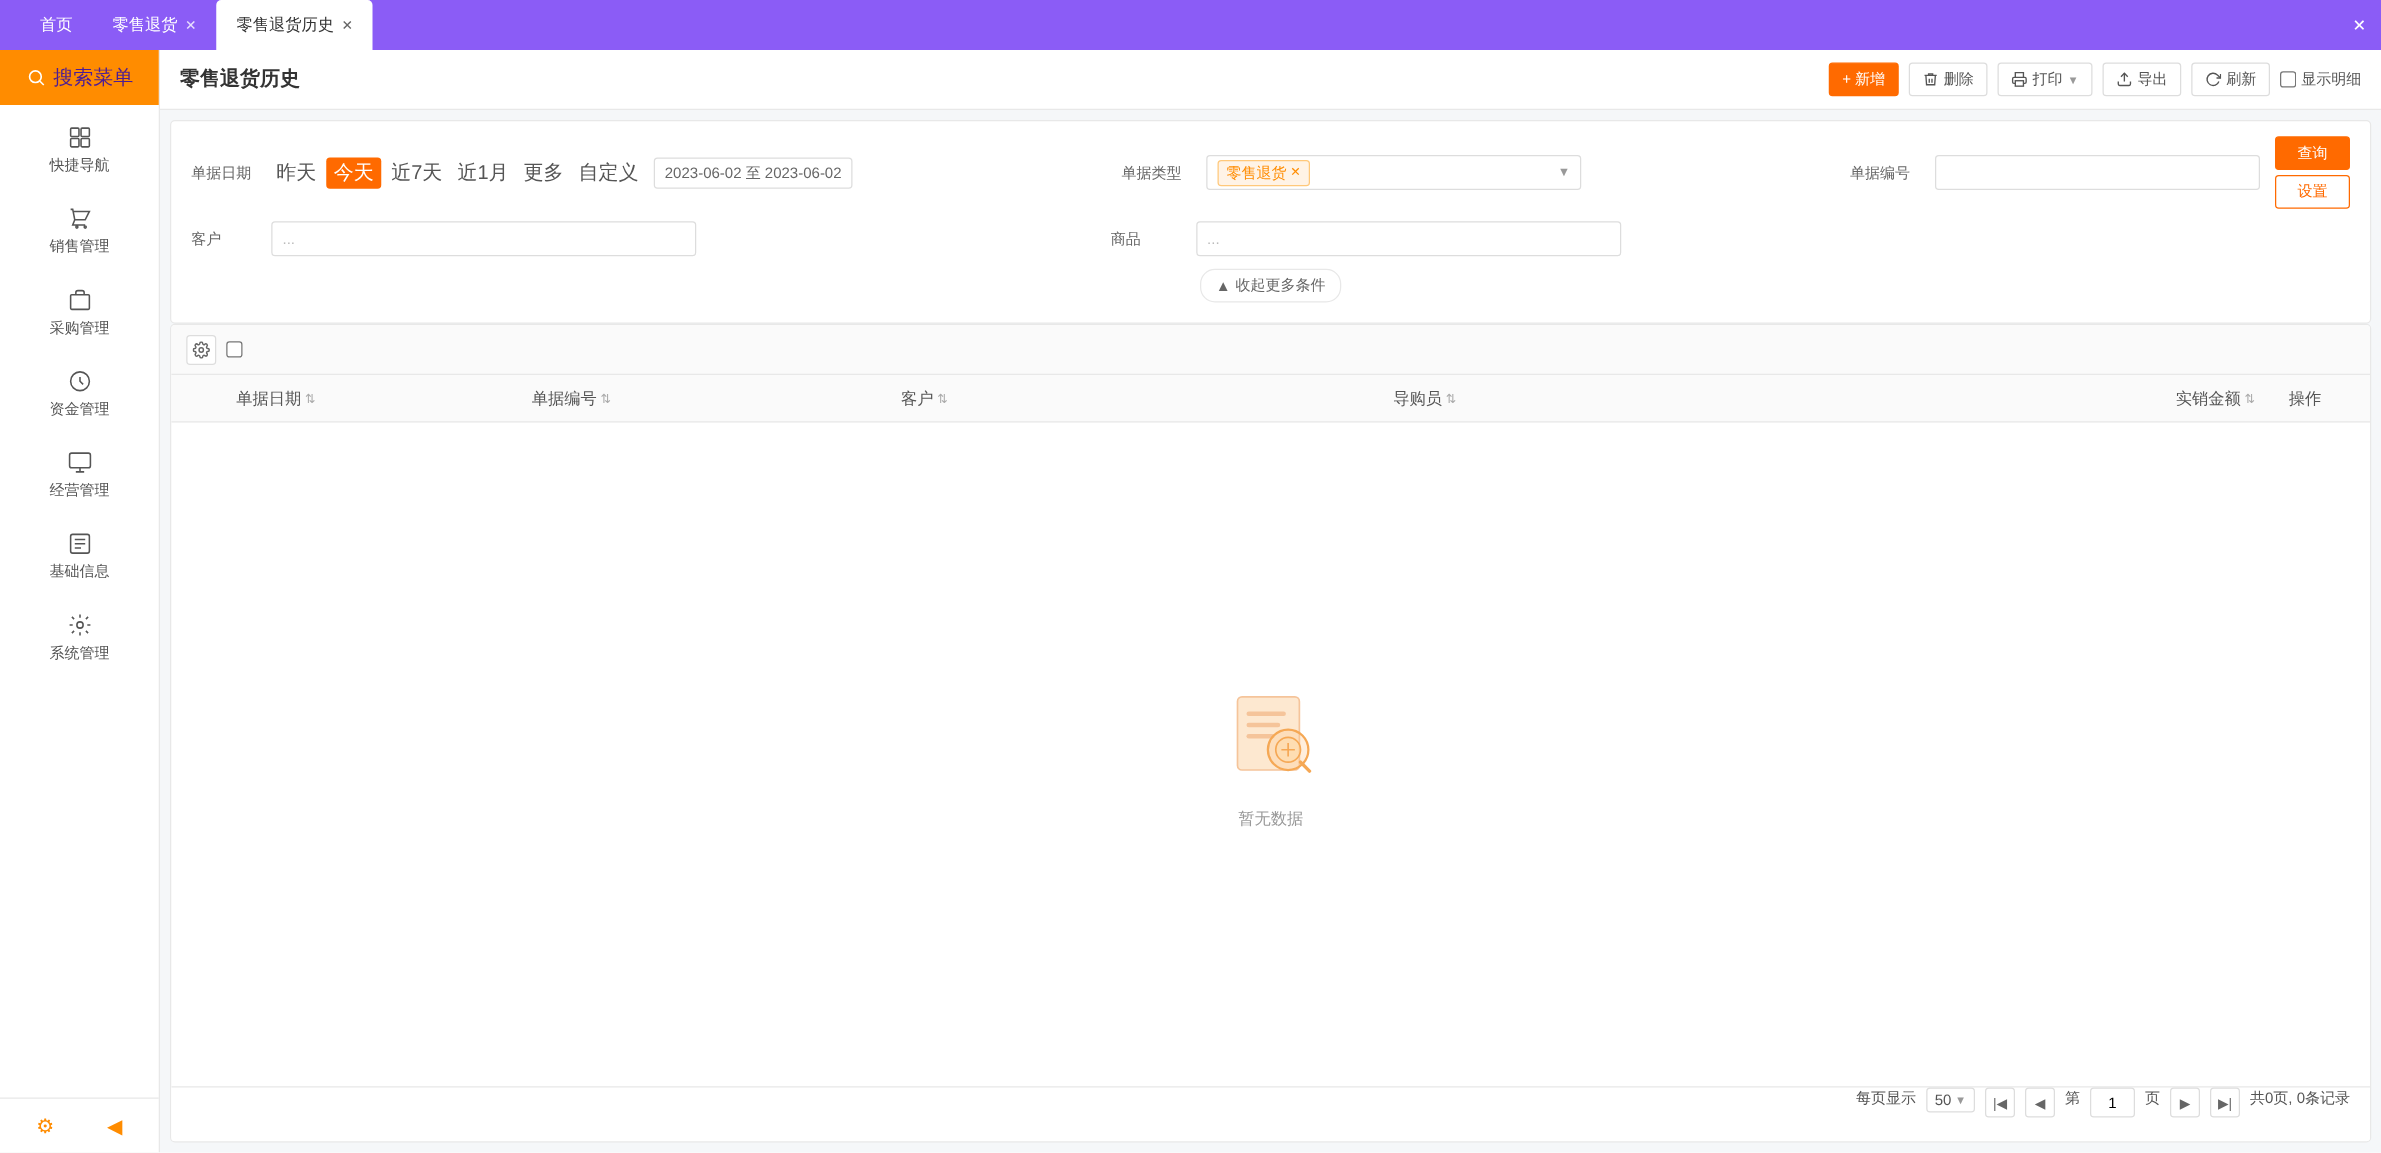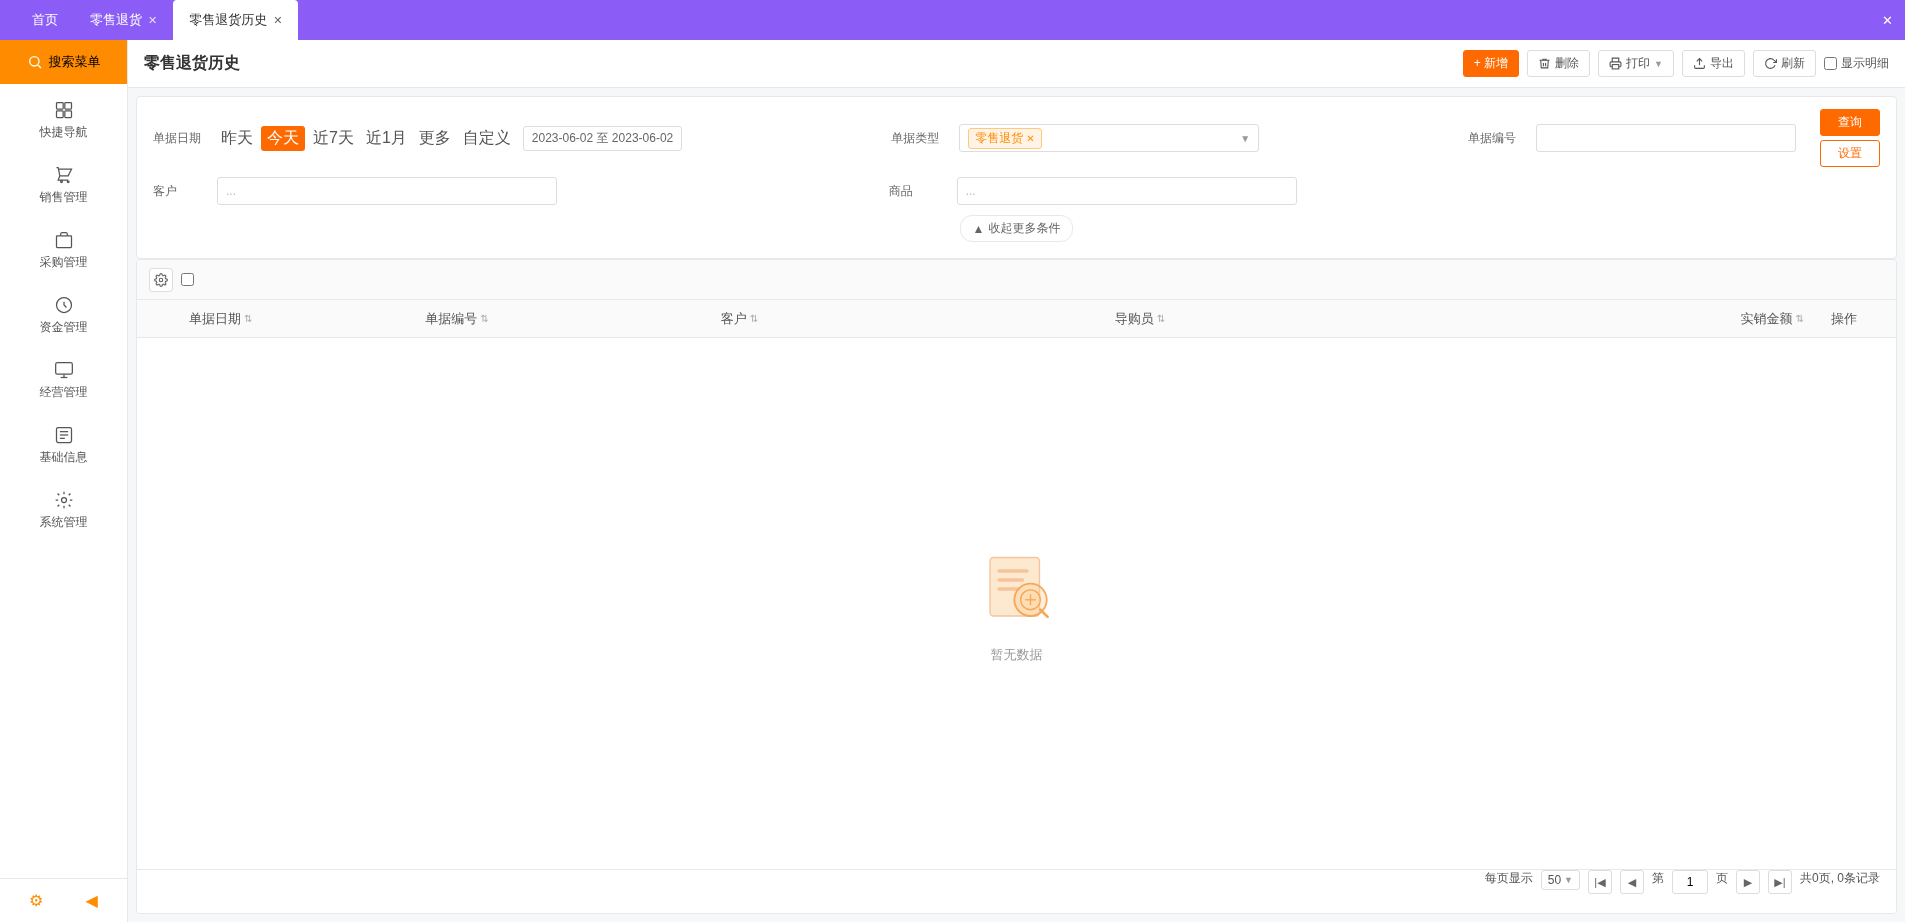--- a/index.html
+++ b/index.html
@@ -62,22 +62,22 @@
       border-right: 1px solid #e8e8e8;
       flex-shrink: 0;
     }
     .sidebar-search {
       height: 44px;
       background: #ff8c00;
       display: flex;
       align-items: center;
       justify-content: center;
       gap: 6px;
-      color: #000000;
-      font-size: 13px;
+      color: #4c1d95;
+      font-size: 16px;
       cursor: pointer;
     }
     .sidebar-search .search-icon-svg {
       width: 16px; height: 16px;
       fill: none; stroke: #fff; stroke-width: 2;
     }
     .sidebar-nav {
       flex: 1;
       display: flex;
       flex-direction: column;
@@ -584,21 +584,21 @@
             <span>零售退货</span>
             <span class="tag-close">✕</span>
           </div>
           <span class="doc-type-arrow">▼</span>
         </div>
         <div style="flex:1;"></div>
         <span class="filter-label" style="min-width:60px;margin-left:40px;">单据编号</span>
         <input class="filter-input" style="min-width: 260px;">
         <div style="width:12px;"></div>
 
-        <div style="display:flex;flex-direction:column;gap:4px;margin-left:12px;">
+        <div style="display:flex;flex-direction:column;gap:4px;">
           <button class="toolbar-btn primary" style="min-width:60px;justify-content:center;">查询</button>
           <button class="toolbar-btn orange-outline" style="min-width:60px;justify-content:center;">设置</button>
         </div>
       </div>
 
       <div class="filter-row">
         <span class="filter-label">客户</span>
         <div class="filter-field" style="min-width:340px;">
           <span class="placeholder-text">...</span>
         </div>

